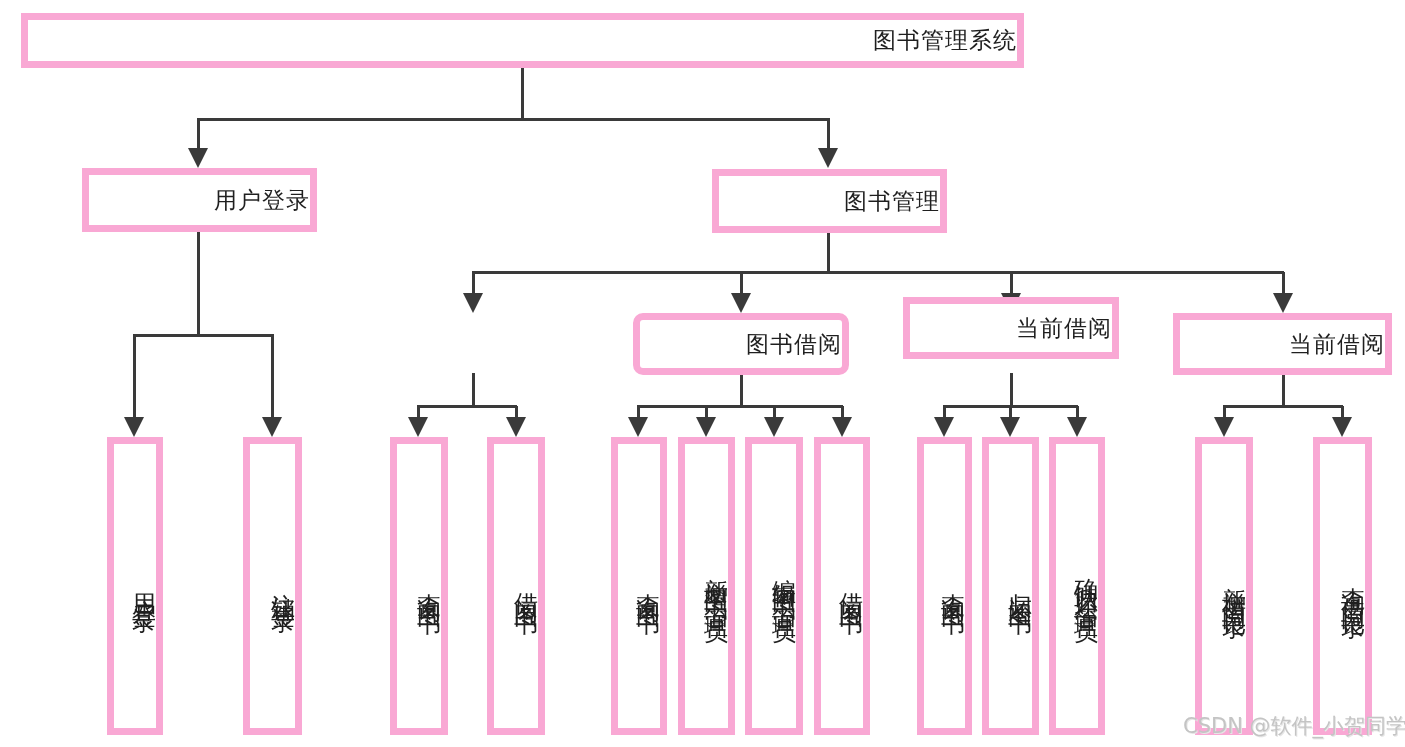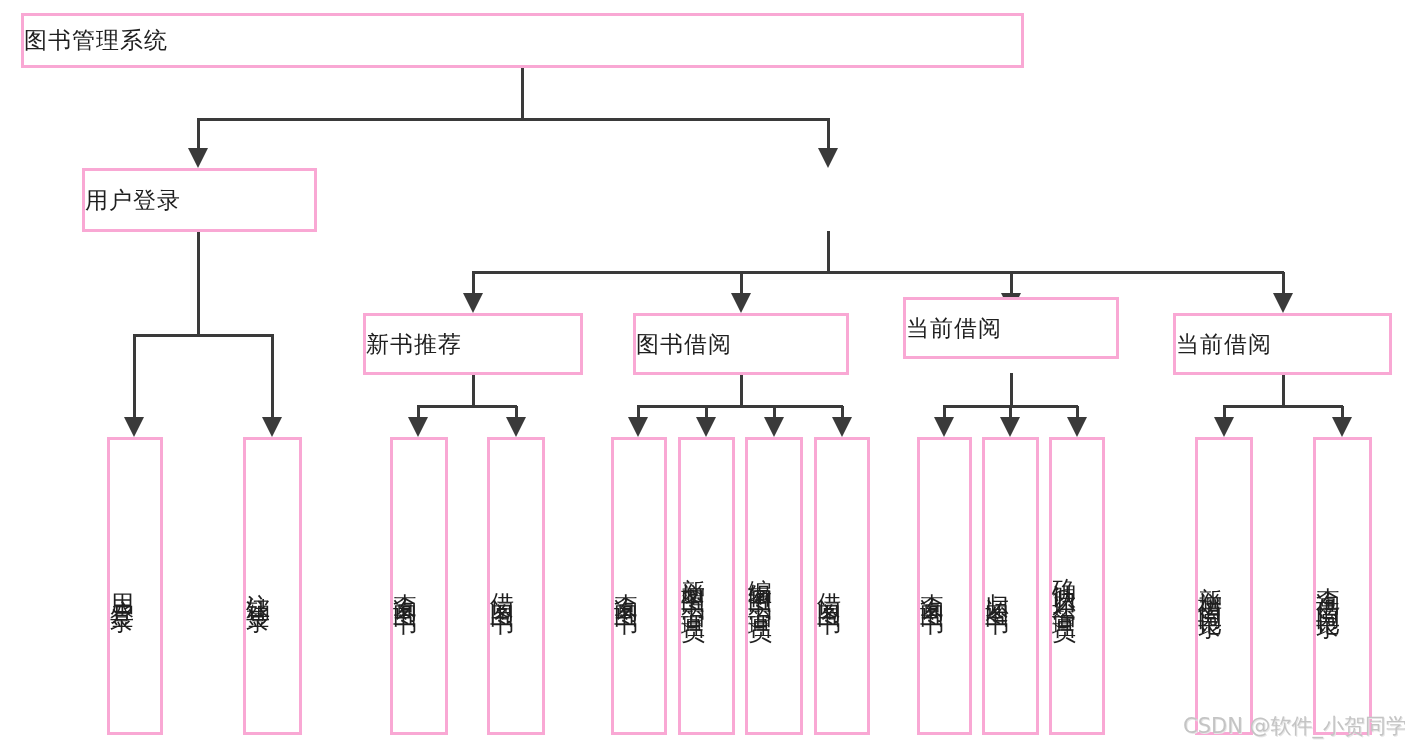--- a/index.html
+++ b/index.html
@@ -2,22 +2,22 @@
 <html><head>
 <meta charset="utf-8">
 <style>
   html,body{margin:0;padding:0;background:#ffffff;}
   .stage{
     position:relative;width:1405px;height:747px;background:#ffffff;
     font-family:"DejaVu Sans","Liberation Sans",sans-serif;
     color:#1f1f1f;overflow:hidden;
   }
   .box{
-    position:absolute;box-sizing:border-box;border:3px solid #f9a8d4;background:#ffffff;
-    display:flex;align-items:center;justify-content:flex-start;
+    position:absolute;box-sizing:border-box;border:7px solid #f9a8d4;background:#ffffff;
+    display:flex;align-items:center;justify-content:flex-end;
   }
   .box.h span{font-size:23px;letter-spacing:1px;white-space:nowrap;color:#1f1f1f;}
   .box.v span{
     writing-mode:vertical-rl;text-orientation:mixed;
     font-size:24px;letter-spacing:6px;line-height:1;white-space:nowrap;color:#1f1f1f;
   }
   .hline,.vline{position:absolute;background:#3a3a3a;}
   .hline{height:3px;}
   .vline{width:3px;}
   .arrow{
@@ -91,25 +91,25 @@
   <div class="arrow" style="left:1214px;top:417px;"></div>
   <div class="arrow" style="left:1332px;top:417px;"></div>
 
   <div class="box h" style="left:21px;top:13px;width:1003px;height:55px;">
     <span>图书管理系统</span>
   </div>
 
   <div class="box h" style="left:82px;top:168px;width:235px;height:64px;">
     <span>用户登录</span>
   </div>
+  <div class="box h" style="left:712px;top:169px;width:235px;height:64px;">
+    <span>图书管理</span>
+  </div>
 
-  <div class="box h" style="left:363px;top:313px;width:220px;height:62px;">
-    <span>新书推荐</span>
-  </div>
-  <div class="box h" style="left:633px;top:313px;width:216px;height:62px;">
+  <div class="box h" style="left:633px;top:313px;width:216px;height:62px;border-radius:10px;">
     <span>图书借阅</span>
   </div>
   <div class="box h" style="left:903px;top:297px;width:216px;height:62px;">
     <span>当前借阅</span>
   </div>
   <div class="box h" style="left:1173px;top:313px;width:219px;height:62px;">
     <span>当前借阅</span>
   </div>
 
   <div class="box v" style="left:107px;top:437px;width:56px;height:298px;">

